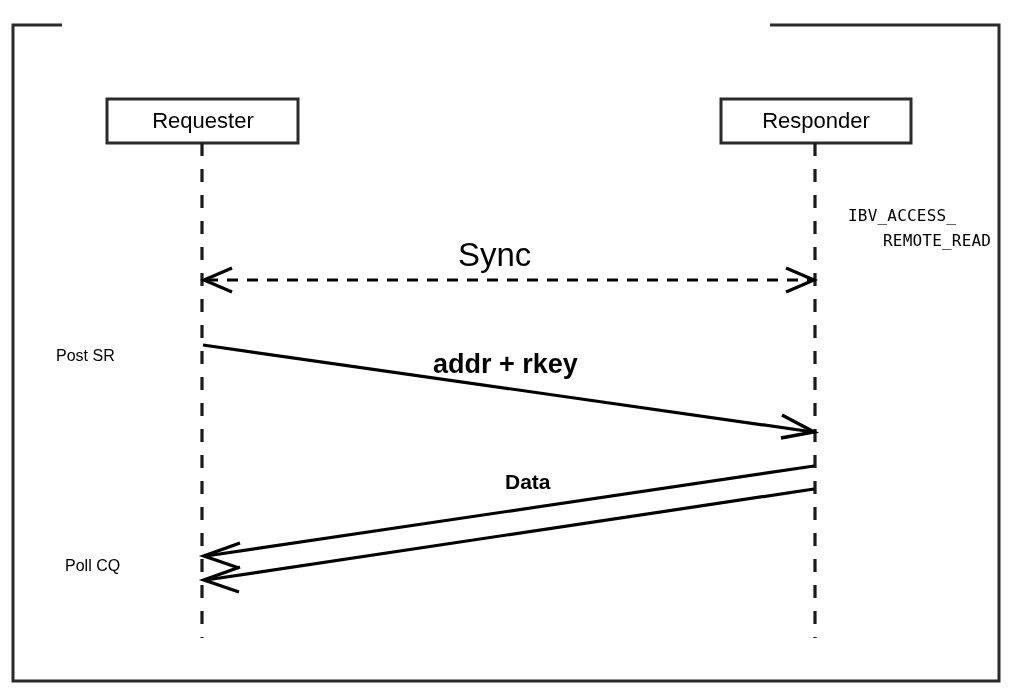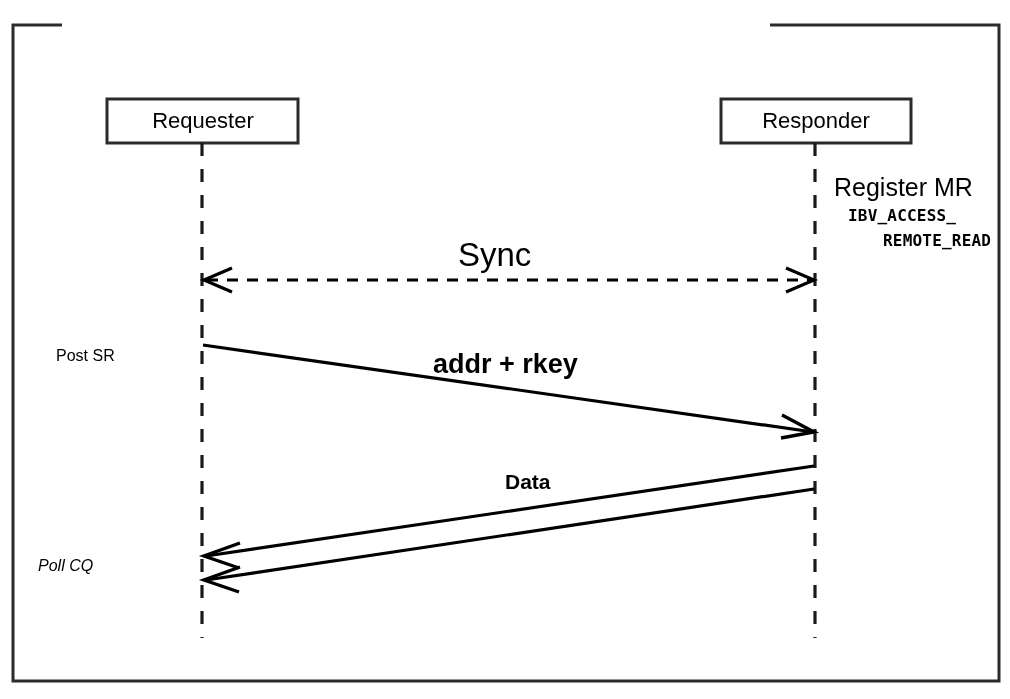--- a/index.html
+++ b/index.html
@@ -43,21 +43,21 @@
     top: 110px;
   }
   #label-requester { left: 107px; }
   #label-responder { left: 720px; }
   .side-label {
     font-size: 16px;
     font-weight: normal;
     text-align: right;
   }
   #label-post-sr { left: 56px; top: 348px; }
-  #label-poll-cq { left: 38px; top: 558px; font-style: italic; }
+  #label-poll-cq { left: 65px; top: 558px; }
   #label-sync {
     font-size: 33px;
     font-weight: normal;
     left: 458px;
     top: 238px;
   }
   #label-addr-rkey {
     font-size: 27px;
     font-weight: bold;
     left: 433px;
@@ -72,21 +72,21 @@
   }
   #note-register-mr {
     font-size: 25px;
     font-weight: normal;
     left: 834px;
     top: 175px;
   }
   .note-mono {
     font-family: "DejaVu Sans Mono", monospace;
     font-size: 16px;
-    font-weight: bold;
+    font-weight: normal;
     letter-spacing: 0.2px;
     left: 848px;
   }
   #note-access-1 { top: 208px; }
   #note-access-2 { top: 233px; margin-left: 35px; }
 </style>
 </head>
 <body>
 
 <div id="canvas">
@@ -141,19 +141,18 @@
   <div class="txt side-label" id="label-post-sr">Post SR</div>
 
   <div class="txt side-label" id="label-poll-cq">Poll CQ</div>
 
   <div class="txt" id="label-sync">Sync</div>
 
   <div class="txt" id="label-addr-rkey">addr + rkey</div>
 
   <div class="txt" id="label-data">Data</div>
 
-  <div class="txt" id="note-register-mr">Register MR</div>
 
   <div class="txt note-mono" id="note-access-1">IBV_ACCESS_</div>
 
   <div class="txt note-mono" id="note-access-2">REMOTE_READ</div>
 
 </div>
 
 </body></html>

